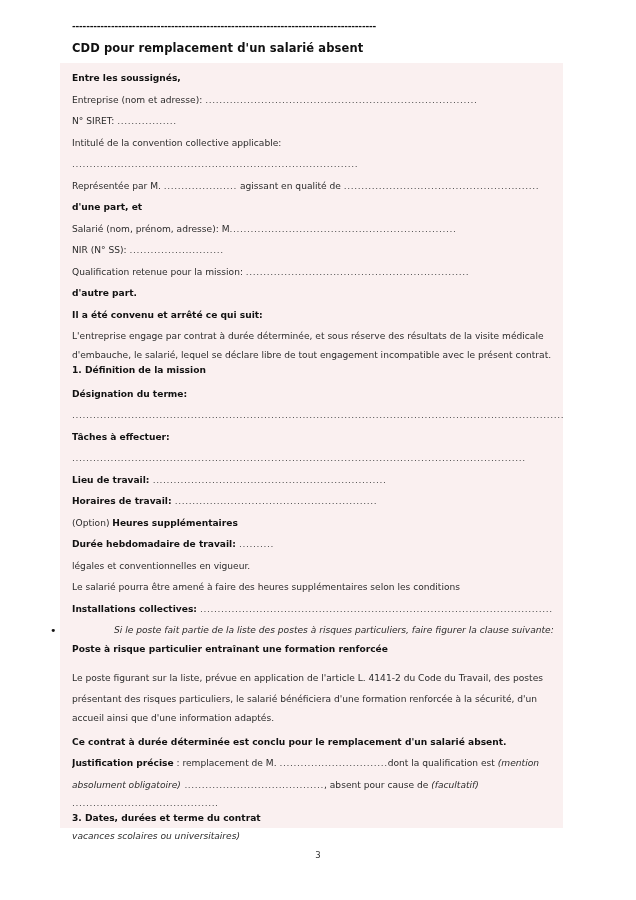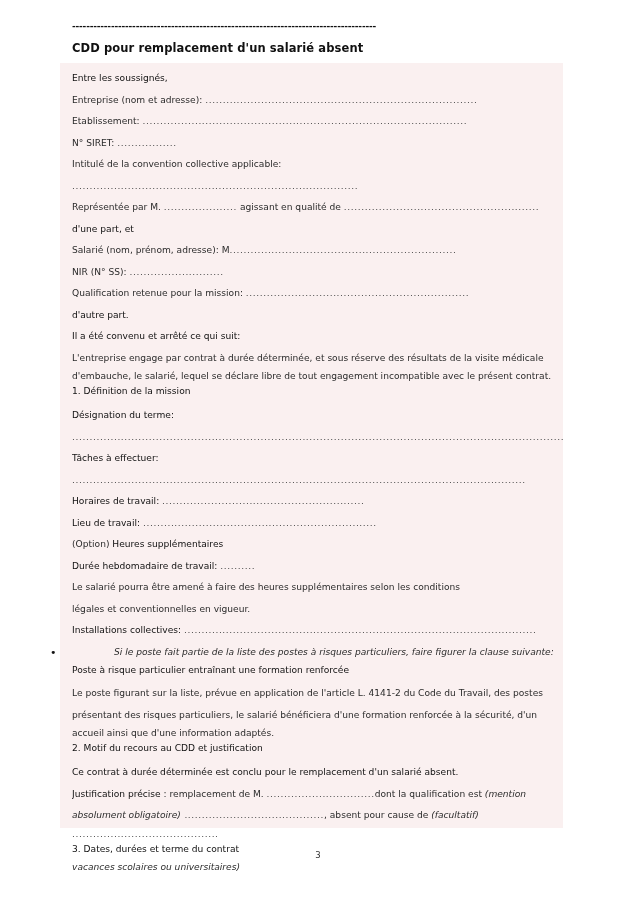--- a/index.html
+++ b/index.html
@@ -66,21 +66,21 @@
   }
 
   .line {
     font-size: 9.1px;
     line-height: 21.5px;
     color: #2b2b2b;
     white-space: nowrap;
     overflow: hidden;
   }
 
-  .b { font-weight: 400; color: #111; }
+  .b { font-weight: 700; color: #111; }
   .i { font-style: italic; }
 
   
   .tight { line-height: 15px; }
 
   .dots {
     color: #4a4a4a;
     letter-spacing: 0.6px;
   }
 
@@ -126,21 +126,20 @@
     <div class="rule-dashes">--------------------------------------------------------------------------------------</div>
     <div class="doc-title">CDD pour remplacement d'un salarié absent</div>
   </div>
 
   <div class="content">
 
     <div class="line b">Entre les soussignés,</div>
 
     <div class="line"><span>Entreprise (nom et adresse): </span><span class="dots">..............................................................................</span></div>
 
-    <div class="line"><span>Etablissement: </span><span class="dots">.............................................................................................</span></div>
 
     <div class="line"><span>N° SIRET: </span><span class="dots">.................</span></div>
 
     <div class="line">Intitulé de la convention collective applicable:</div>
     <div class="line dots">..................................................................................</div>
 
     <div class="line"><span>Représentée par M. </span><span class="dots">.....................</span><span> agissant en qualité de </span><span class="dots">........................................................</span></div>
 
     <div class="line b">d'une part, et</div>
 
@@ -157,45 +156,44 @@
     <div class="line tight">d'embauche, le salarié, lequel se déclare libre de tout engagement incompatible avec le présent contrat.</div>
 
     <div class="line b tight">1. Définition de la mission</div>
 
     <div class="line b" style="margin-top:6px">Désignation du terme:</div>
     <div class="line dots"> ....................................................................................................................................................</div>
 
     <div class="line b">Tâches à effectuer:</div>
     <div class="line dots">..................................................................................................................................</div>
 
+    <div class="line"><span class="b">Lieu de travail: </span><span class="dots"> ...................................................................</span></div>
+
     <div class="line"><span class="b">Horaires de travail: </span><span class="dots"> ..........................................................</span></div>
 
-    <div class="line"><span class="b">Lieu de travail: </span><span class="dots"> ...................................................................</span></div>
-
     <div class="line"><span>(Option) </span><span class="b">Heures supplémentaires</span></div>
 
     <div class="line"><span class="b">Durée hebdomadaire de travail: </span><span class="dots"> ..........</span></div>
 
+    <div class="line">légales et conventionnelles en vigueur.</div>
     <div class="line">Le salarié pourra être amené à faire des heures supplémentaires selon les conditions</div>
-    <div class="line">légales et conventionnelles en vigueur.</div>
 
     <div class="line"><span class="b">Installations collectives: </span><span class="dots"> .....................................................................................................</span></div>
 
     <div class="bullet-row">
       <span class="bullet-mark">•</span>
       <span class="bullet-text">Si le poste fait partie de la liste des postes à risques particuliers, faire figurer la clause suivante:</span>
     </div>
 
     <div class="line b tight">Poste à risque particulier entraînant une formation renforcée</div>
 
-    <div class="line" style="margin-top:5px">Le poste figurant sur la liste, prévue en application de l'article L. 4141-2 du Code du Travail, des postes</div>
+    <div class="line" style="margin-top:11px">Le poste figurant sur la liste, prévue en application de l'article L. 4141-2 du Code du Travail, des postes</div>
     <div class="line">présentant des risques particuliers, le salarié bénéficiera d'une formation renforcée à la sécurité, d'un</div>
     <div class="line tight">accueil ainsi que d'une information adaptés.</div>
 
-    <div class="line b tight">2. Motif du recours au CDD et justification</div>
 
     <div class="line b" style="margin-top:6px">Ce contrat à durée déterminée est conclu pour le remplacement d'un salarié absent.</div>
 
     <div class="line"><span class="b">Justification précise</span><span> : remplacement de M. </span><span class="dots">...............................</span><span>dont la qualification est </span><span class="i">(mention</span></div>
 
     <div class="line"><span class="i">absolument obligatoire)</span><span class="dots"> ........................................</span><span>, absent pour cause de </span><span class="i">(facultatif)</span></div>
 
     <div class="line dots tight">..........................................</div>
 
     <div class="line b tight">3. Dates, durées et terme du contrat</div>

